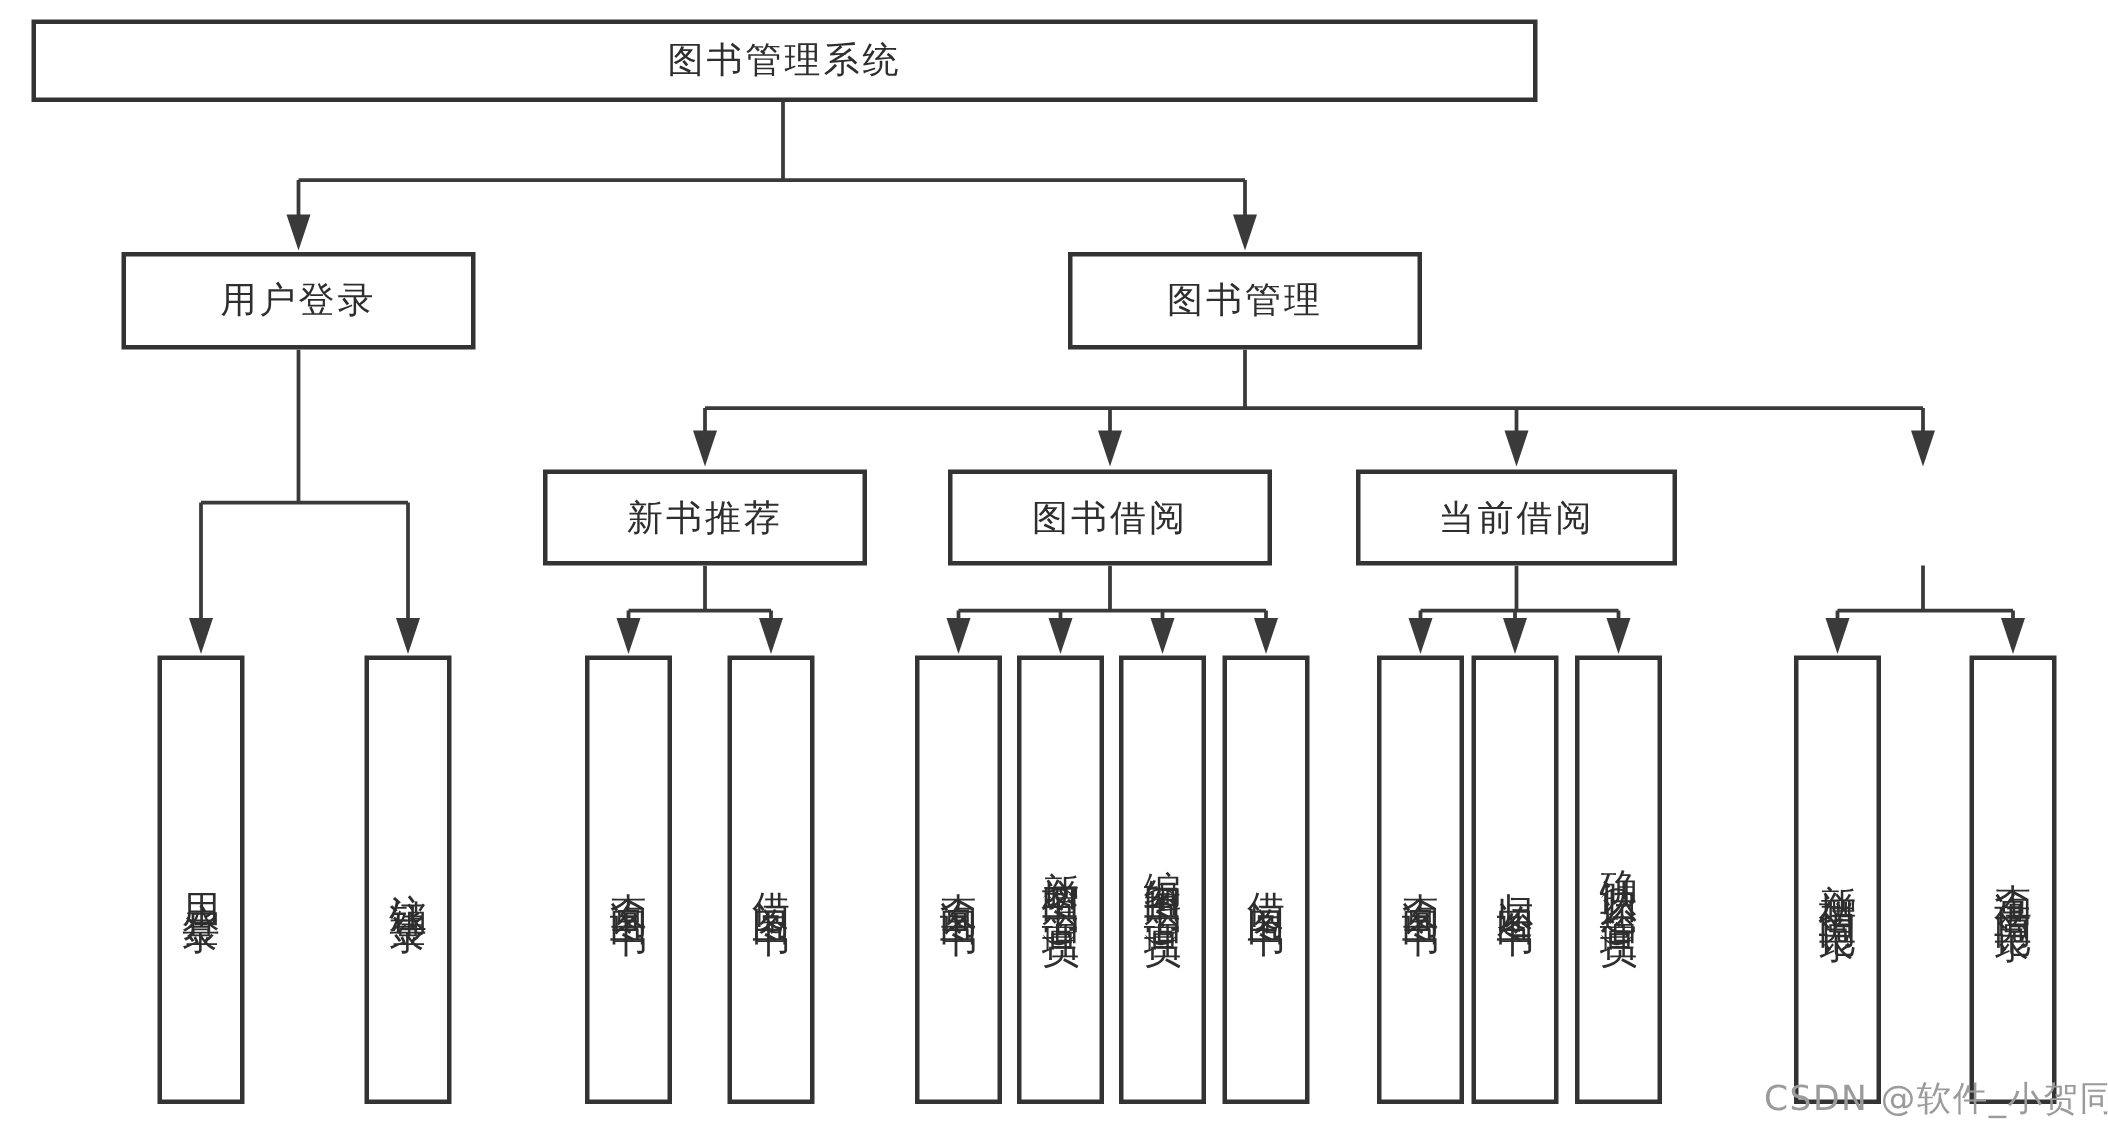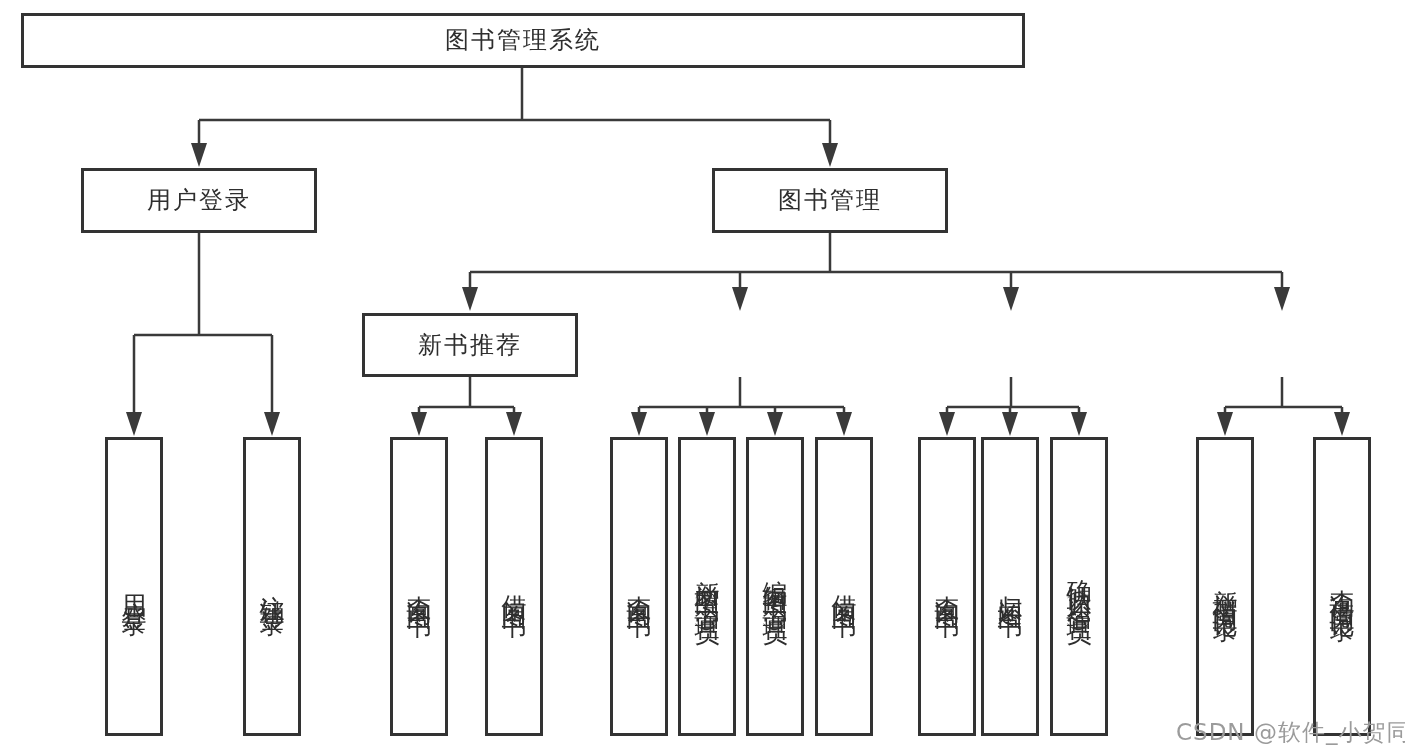--- a/index.html
+++ b/index.html
@@ -89,20 +89,22 @@
       <polygon points="1334,412 1350,412 1342,436"></polygon>
     </g>
   </svg>
 
   <div class="node" style="left:21px;top:13px;width:1004px;height:55px;">图书管理系统</div>
 
   <div class="node" style="left:81px;top:168px;width:236px;height:65px;">用户登录</div>
   <div class="node" style="left:712px;top:168px;width:236px;height:65px;">图书管理</div>
 
   <div class="node" style="left:362px;top:313px;width:216px;height:64px;">新书推荐</div>
+  <div class="node" style="left:632px;top:313px;width:216px;height:64px;">图书借阅</div>
+  <div class="node" style="left:904px;top:313px;width:214px;height:64px;">当前借阅</div>
 
   <div class="node vnode" style="left:105px;top:437px;width:58px;height:299px;">用户登录</div>
   <div class="node vnode" style="left:243px;top:437px;width:58px;height:299px;">注销登录</div>
 
   <div class="node vnode" style="left:390px;top:437px;width:58px;height:299px;">查询图书</div>
   <div class="node vnode" style="left:485px;top:437px;width:58px;height:299px;">借阅图书</div>
 
   <div class="node vnode" style="left:610px;top:437px;width:58px;height:299px;">查询图书</div>
   <div class="node vnode" style="left:678px;top:437px;width:58px;height:299px;">新增图书（管理员）</div>
   <div class="node vnode" style="left:746px;top:437px;width:58px;height:299px;">编辑图书（管理员）</div>

